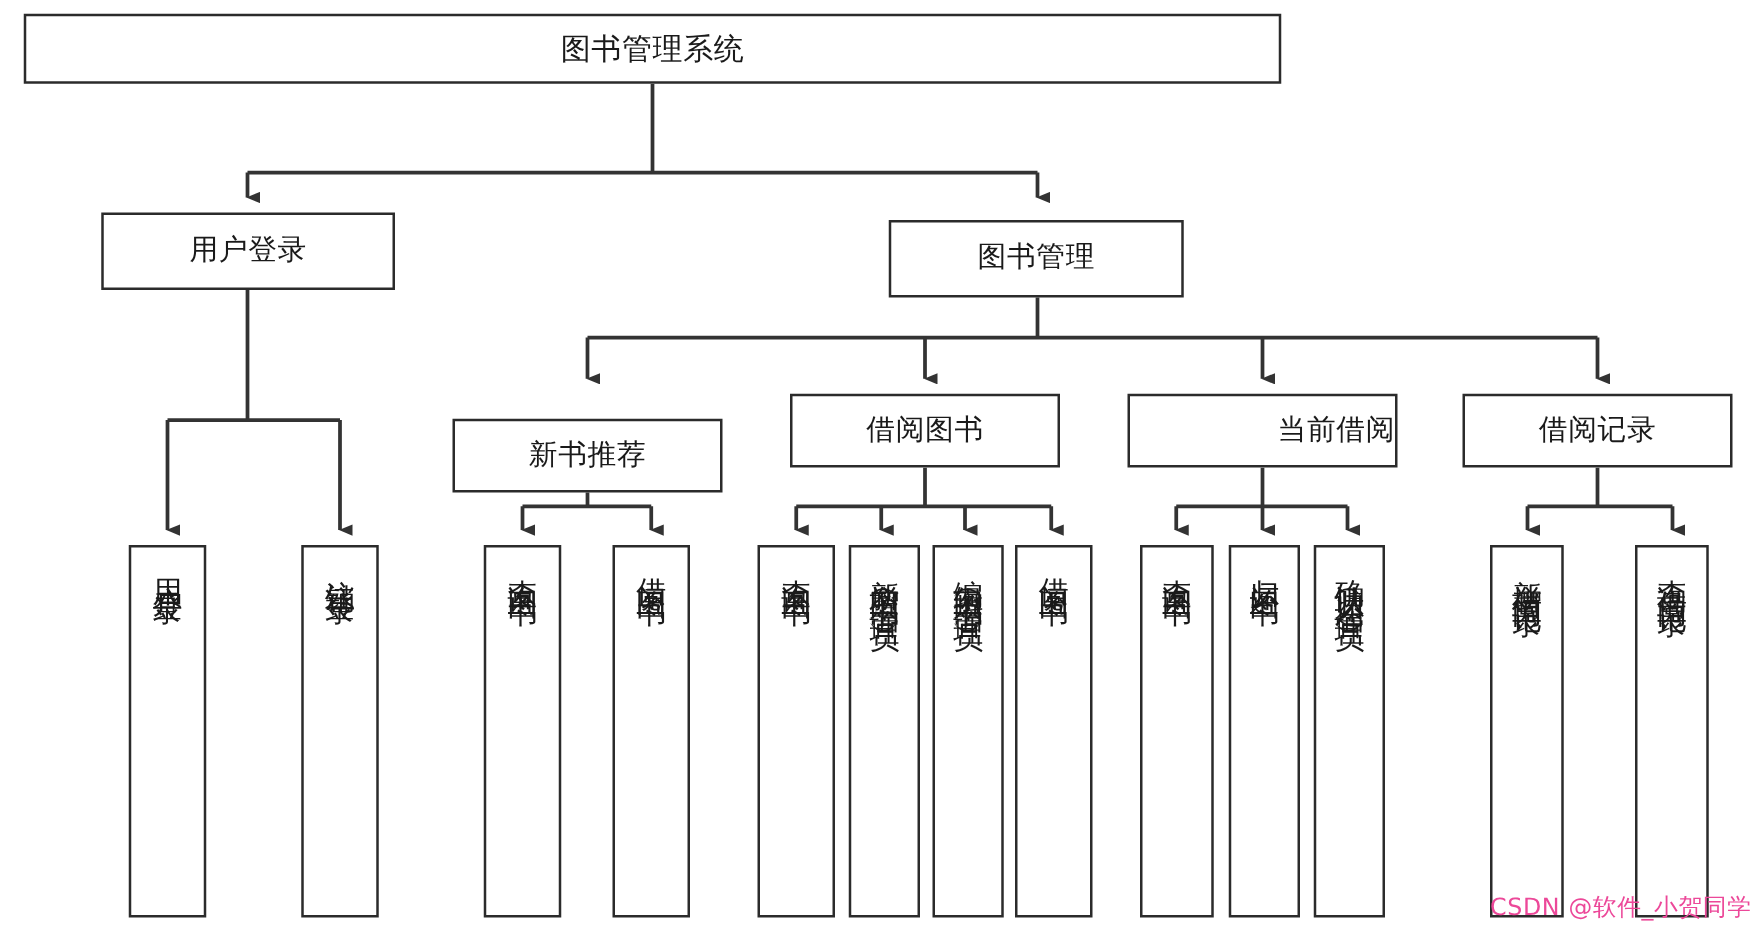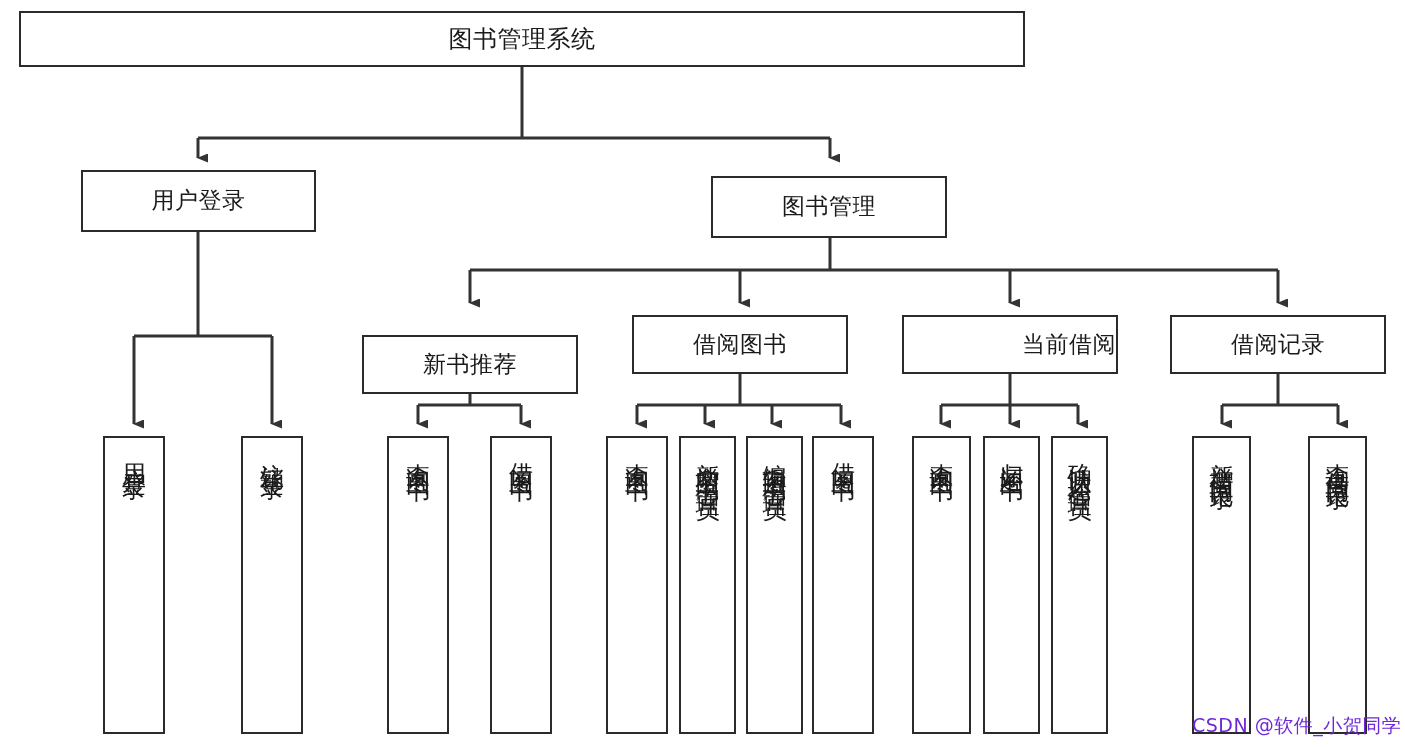--- a/index.html
+++ b/index.html
@@ -60,21 +60,21 @@
     writing-mode: vertical-rl;
     text-orientation: upright;
     font-size: 24px;
     line-height: 1.0;
     letter-spacing: 5px;
     white-space: nowrap;
   }
   .watermark {
     position: absolute;
     font-size: 19px;
-    color: #6d28d9;
+    color: #ec4899;
     white-space: nowrap;
     letter-spacing: 0.5px;
     font-family: "DejaVu Sans", "Liberation Sans", sans-serif;
   }
 </style>
 </head>
 <body>
 
 <div id="diagram-root">
 

